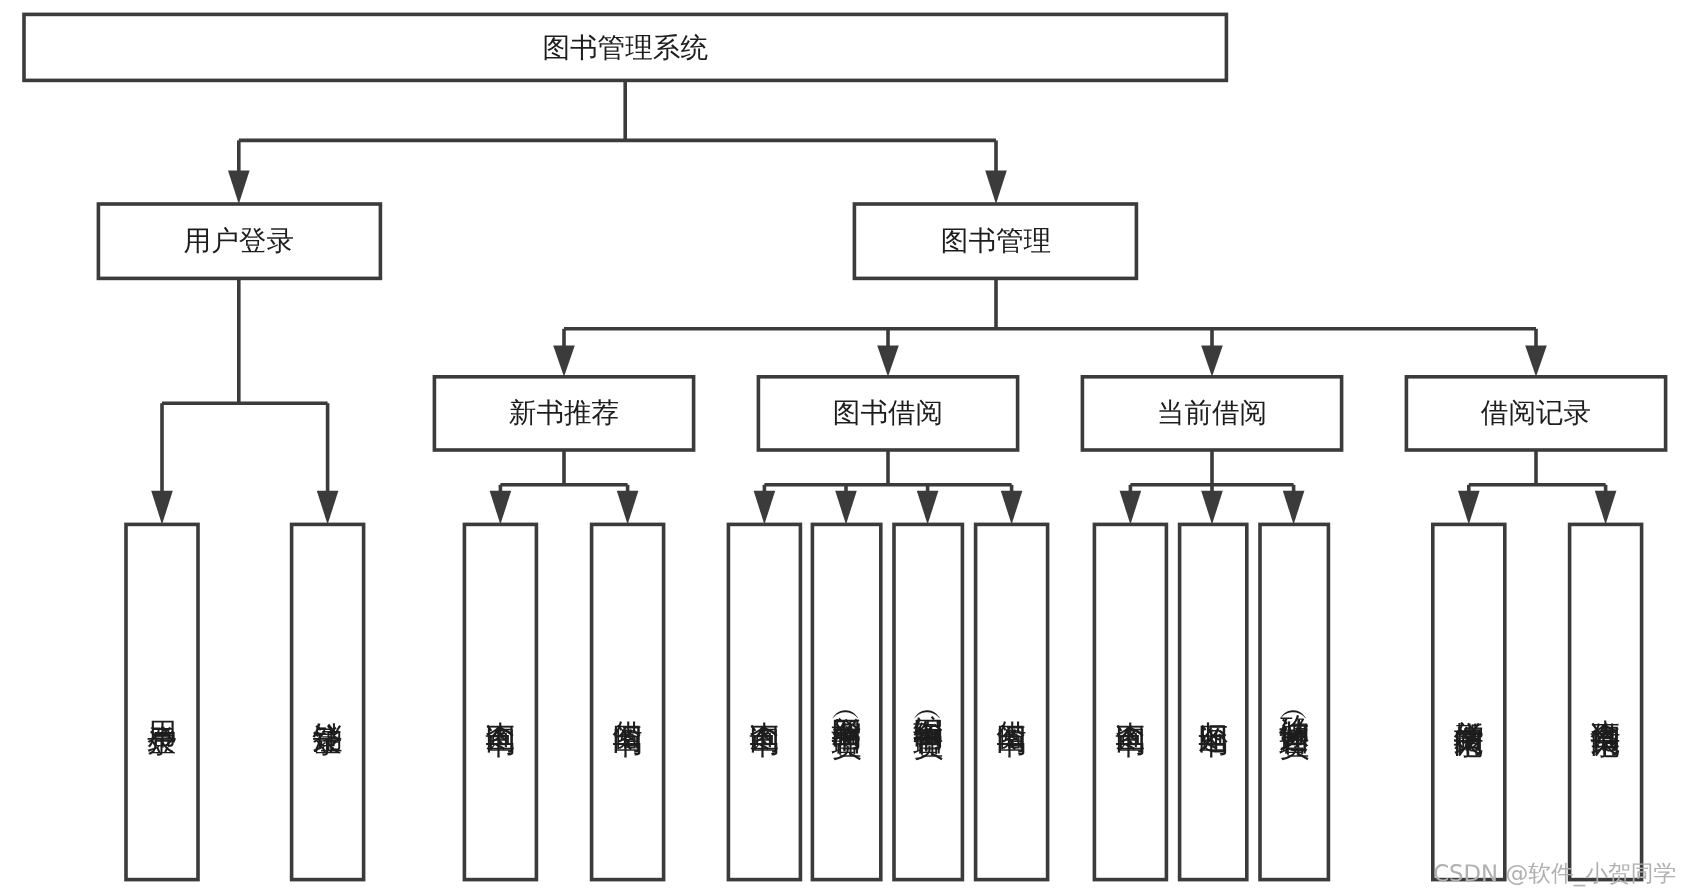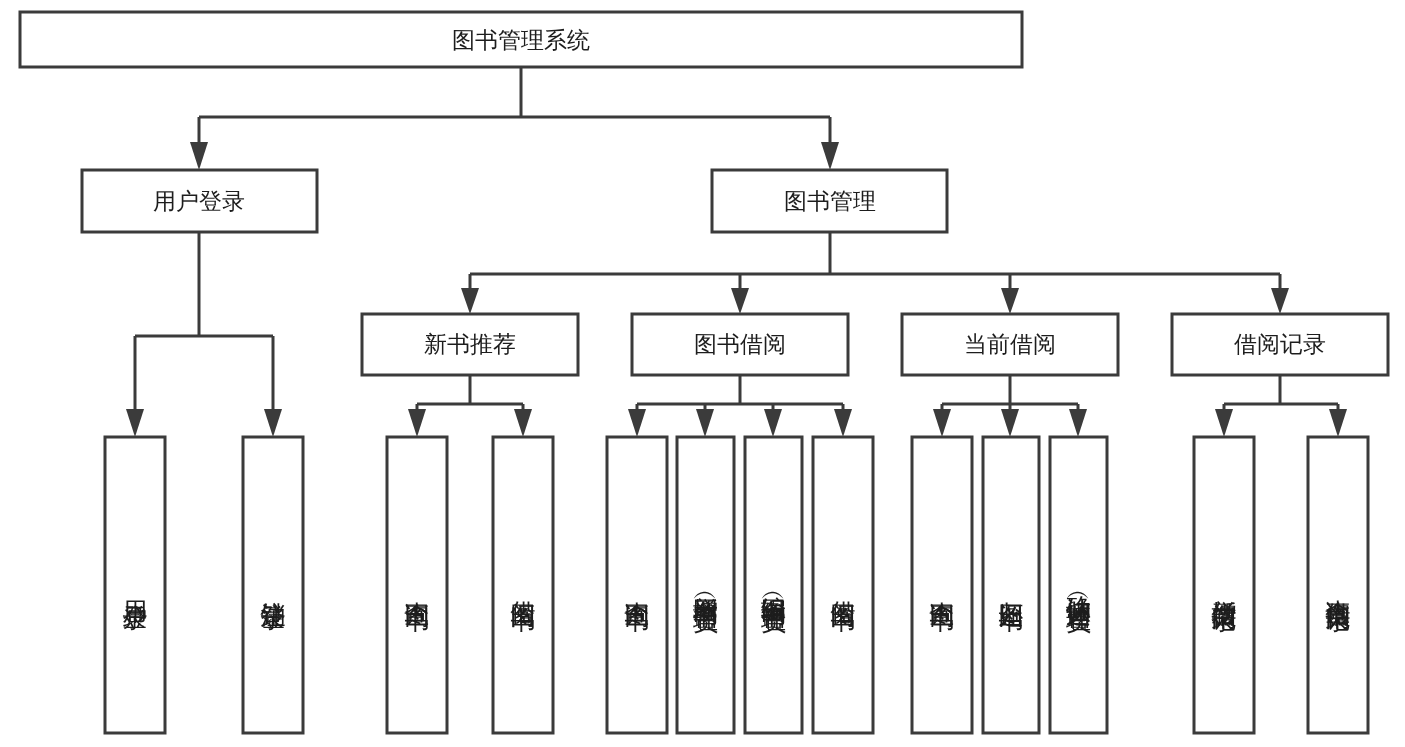--- a/index.html
+++ b/index.html
@@ -259,14 +259,15 @@
     <span class="vert-label">确认归还（管理员）</span>
   </div>
 
   <div class="vert-label-wrap" style="left:1194px; top:437px; width:60px; height:296px;">
     <span class="vert-label">新增借阅记录</span>
   </div>
   <div class="vert-label-wrap" style="left:1308px; top:437px; width:60px; height:296px;">
     <span class="vert-label">查询借阅记录</span>
   </div>
 
+  <div class="watermark">CSDN @软件_小贺同学</div>
 
 </div>
 
 </body></html>

